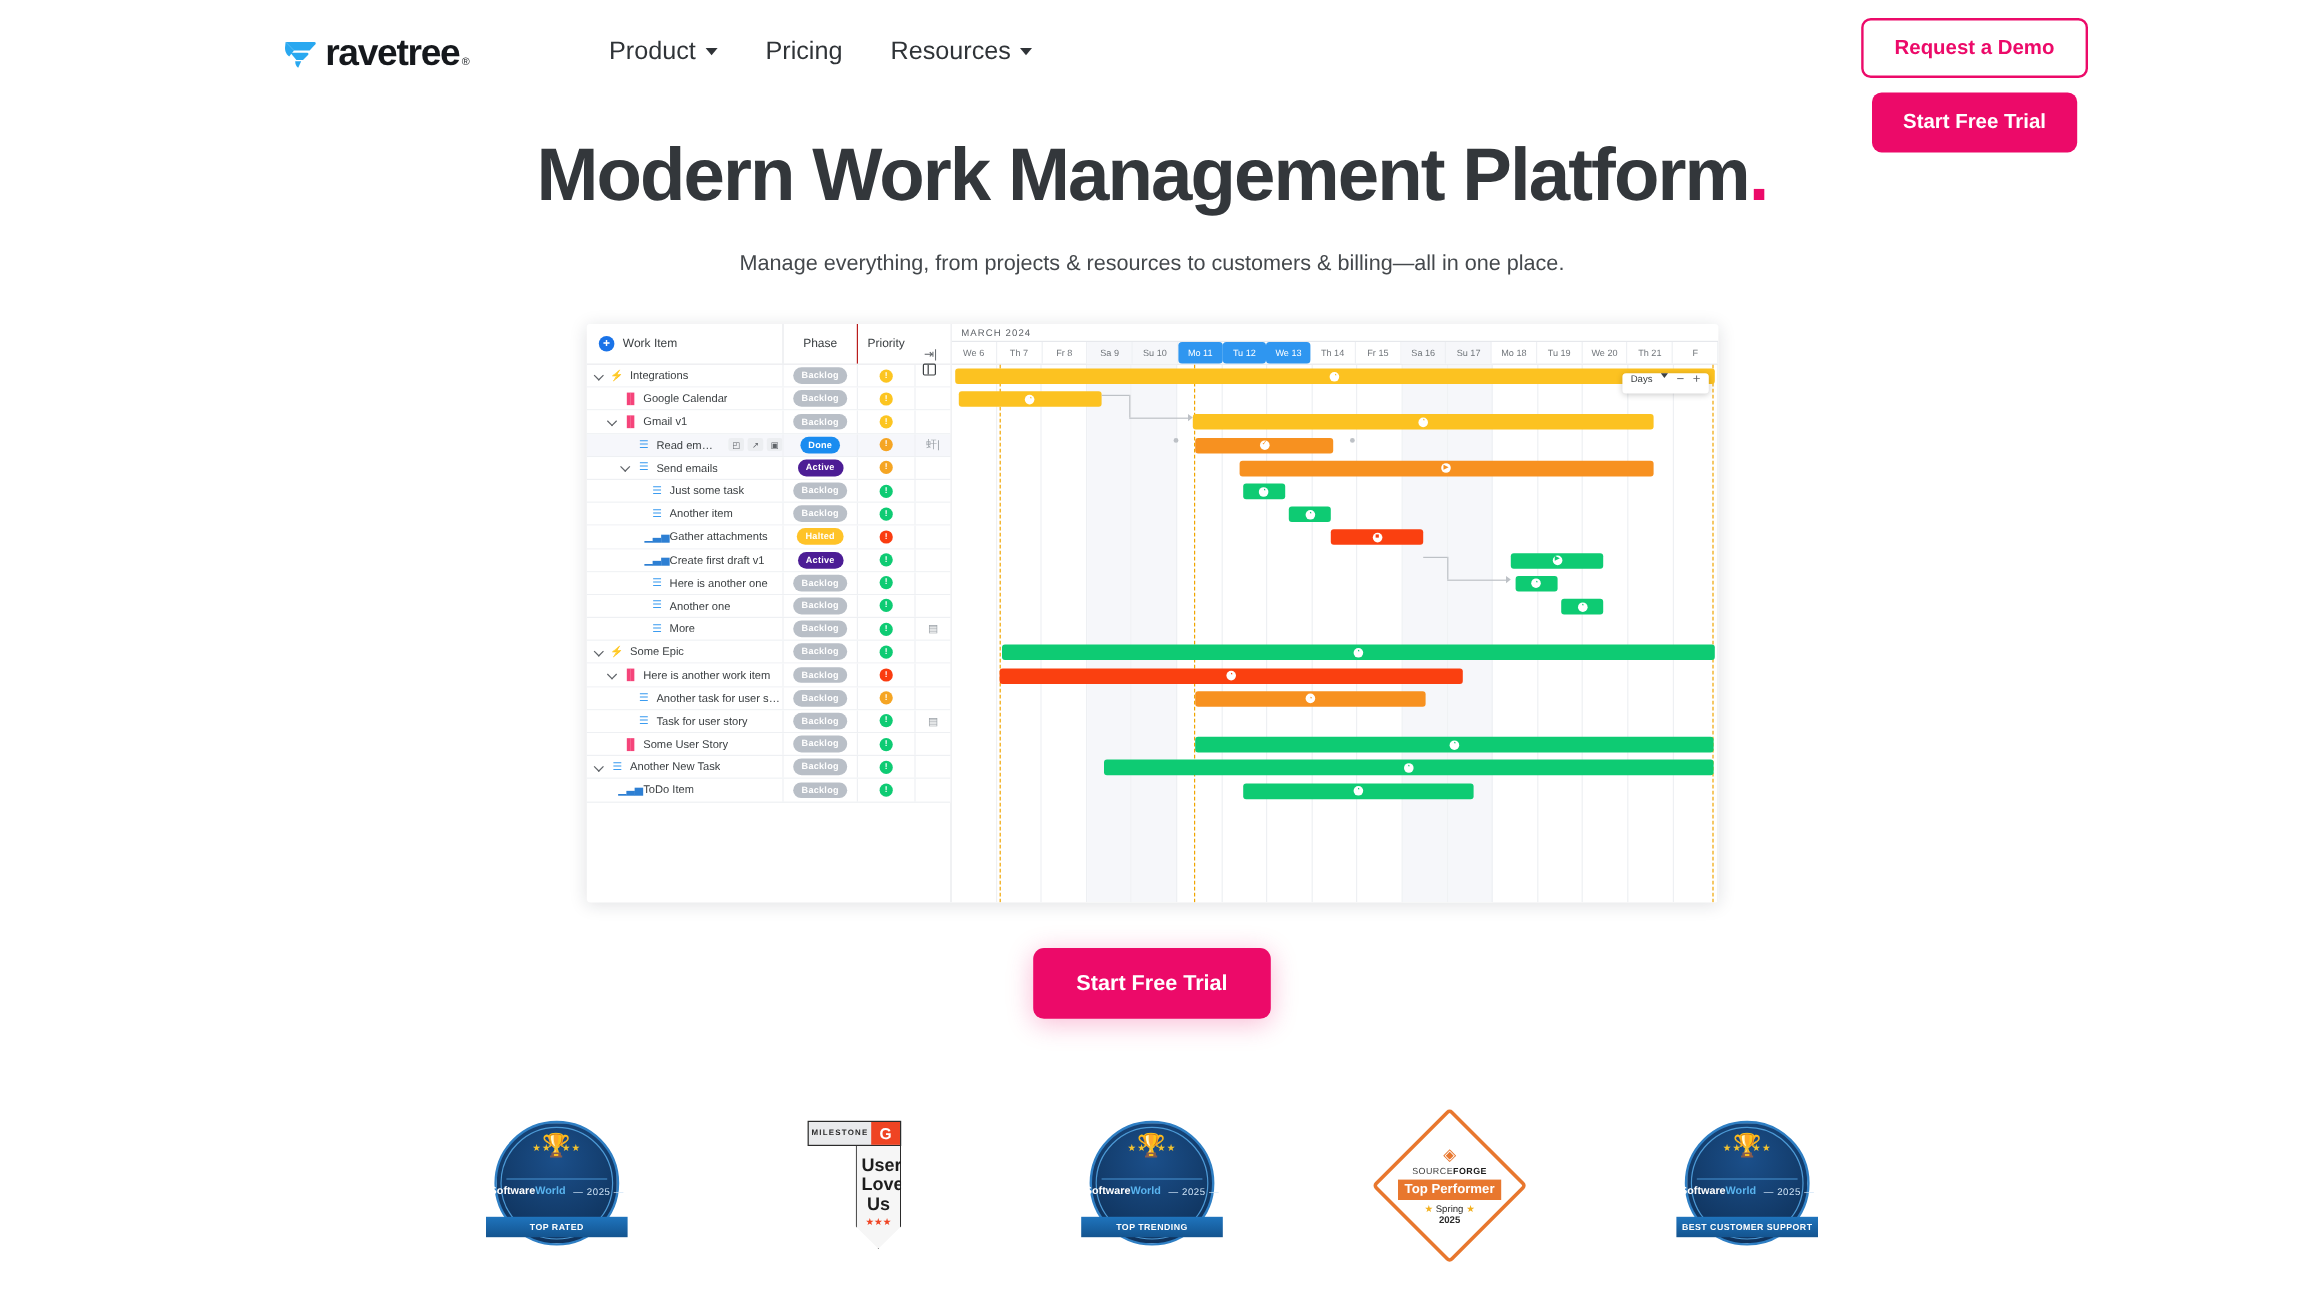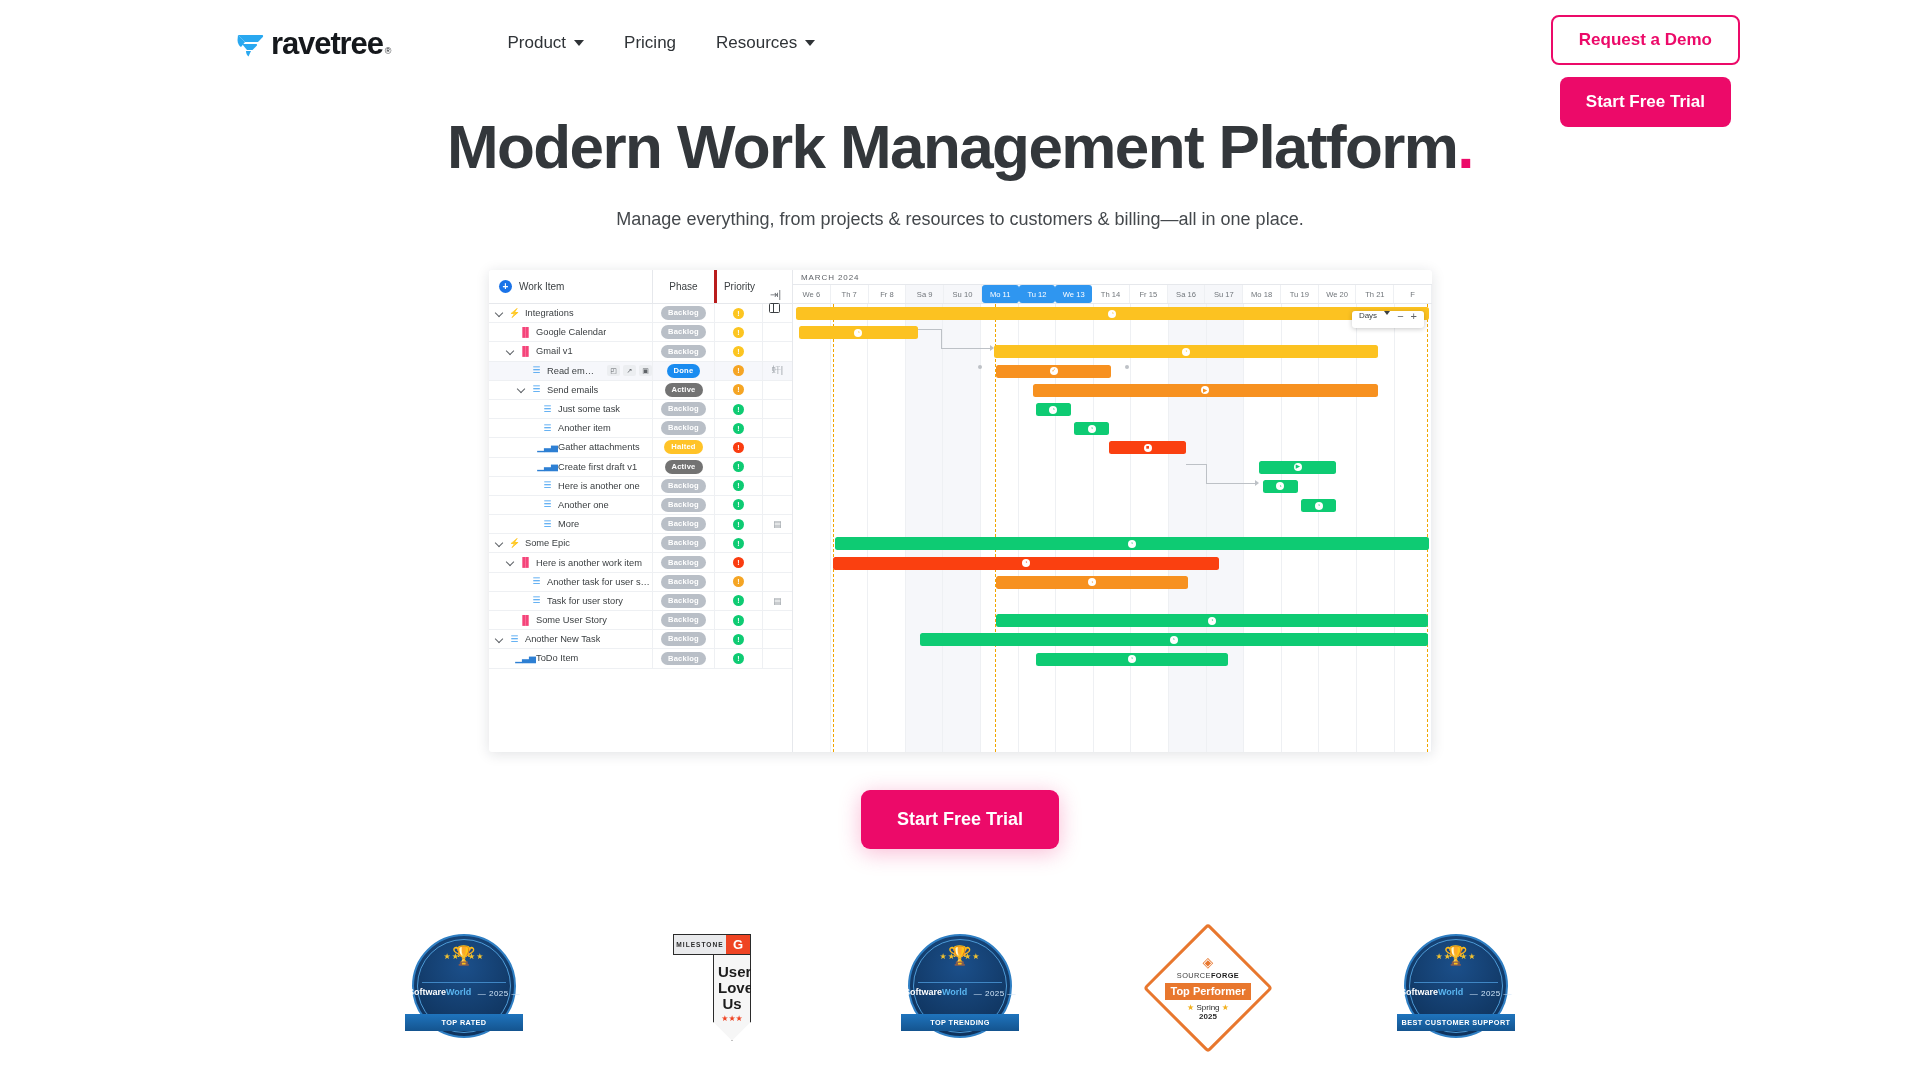--- a/index.html
+++ b/index.html
@@ -20,21 +20,21 @@
   .logo-mark { width: 30px; height: 28px; margin-right: 5px; }
   .logo-text {
     font-size: 31px; font-weight: 700; color:#15181c;
     letter-spacing: -1.1px; line-height: 1; font-family:"Liberation Sans", sans-serif;
   }
   .logo-reg { font-size: 9px; color:#15181c; margin-left:2px; margin-bottom:3px; }
 
   .nav { display:flex; align-items:center; gap: 0; margin-left: 96px; }
   .nav-item {
     display:flex; align-items:center; gap:8px;
-    font-size: 17px; color:#2f3337; padding: 10px 20px;
+    font-size: 21px; color:#2f3337; padding: 10px 20px;
     cursor: pointer; white-space: nowrap;
   }
   .caret { width:0;height:0;border-left:5px solid transparent;border-right:5px solid transparent;border-top:6px solid #2f3337; display:inline-block; }
 
   .header-right { margin-left:auto; display:flex; align-items:center; gap: 12px; flex-direction: column; }
   .btn-login {
     font-size: 17px; color:#ec0a69; font-weight:600;
     padding: 12px 22px; background:none; border:none; cursor:pointer;
     font-family:"Liberation Sans", sans-serif;
   }
@@ -75,21 +75,21 @@
     border-bottom:1px solid #e6e8ec; background:#fff;
   }
   .gh-work { flex:1; display:flex; align-items:center; gap:7px; padding-left:10px; }
   .plus-circle {
     width:13px;height:13px;border-radius:50%;background:#1a73e8;color:#fff;
     display:flex;align-items:center;justify-content:center;font-size:10px;line-height:1;
     font-weight:700;
   }
   .gh-label { font-size:10px; color:#3c4043; }
   .gh-phase { width:62px; text-align:center; font-size:10px; color:#3c4043; border-left:1px solid #e6e8ec; line-height:33px;}
-  .gh-prio  { width:48px; text-align:center; font-size:10px; color:#3c4043; border-left:3px solid #b91c1c; line-height:33px;}
+  .gh-prio  { width:48px; text-align:center; font-size:10px; color:#3c4043; border-left:1px solid #b91c1c; line-height:33px;}
   .gh-ic    { width:30px; border-left:1px solid #e6e8ec; position:relative; }
   .gh-ic .t1{ position:absolute; top:2px; left:7px; font-size:10px; color:#5f6368;}
   .gh-ic .t2{ position:absolute; top:16px; left:6px; width:11px;height:10px;border:1.3px solid #3c4043;border-radius:1.5px;}
   .gh-ic .t2:after{content:"";position:absolute;left:3px;top:0;bottom:0;width:1.3px;background:#3c4043;}
 
   .row {
     height: 19.2px; display:flex; align-items:center;
     border-bottom:1px solid #eef0f3; background:#fff;
   }
   .row.sel { background:#f6f7fb; }
@@ -118,21 +118,21 @@
     display:flex;align-items:center;justify-content:center;
     font-size:7px;color:#5f6368;
   }
 
   .badge {
     font-size:7.6px; font-weight:700; padding:2px 7px; border-radius:8px;
     color:#fff; letter-spacing:.2px; line-height:1.3;
   }
   .b-backlog{ background:#b9bfc7; }
   .b-done   { background:#1a8cf0; }
-  .b-active { background:#737373; }
+  .b-active { background:#4c1d95; }
   .b-halted { background:#ffc328; color:#fff; }
 
   .dot-prio {
     width:11px;height:11px;border-radius:50%;
     display:flex;align-items:center;justify-content:center;
     color:#fff;font-size:7px;font-weight:700;line-height:1;
   }
   .p-yellow{ background:#fcc521; }
   .p-orange{ background:#f5a524; }
   .p-green { background:#0ecb73; }

